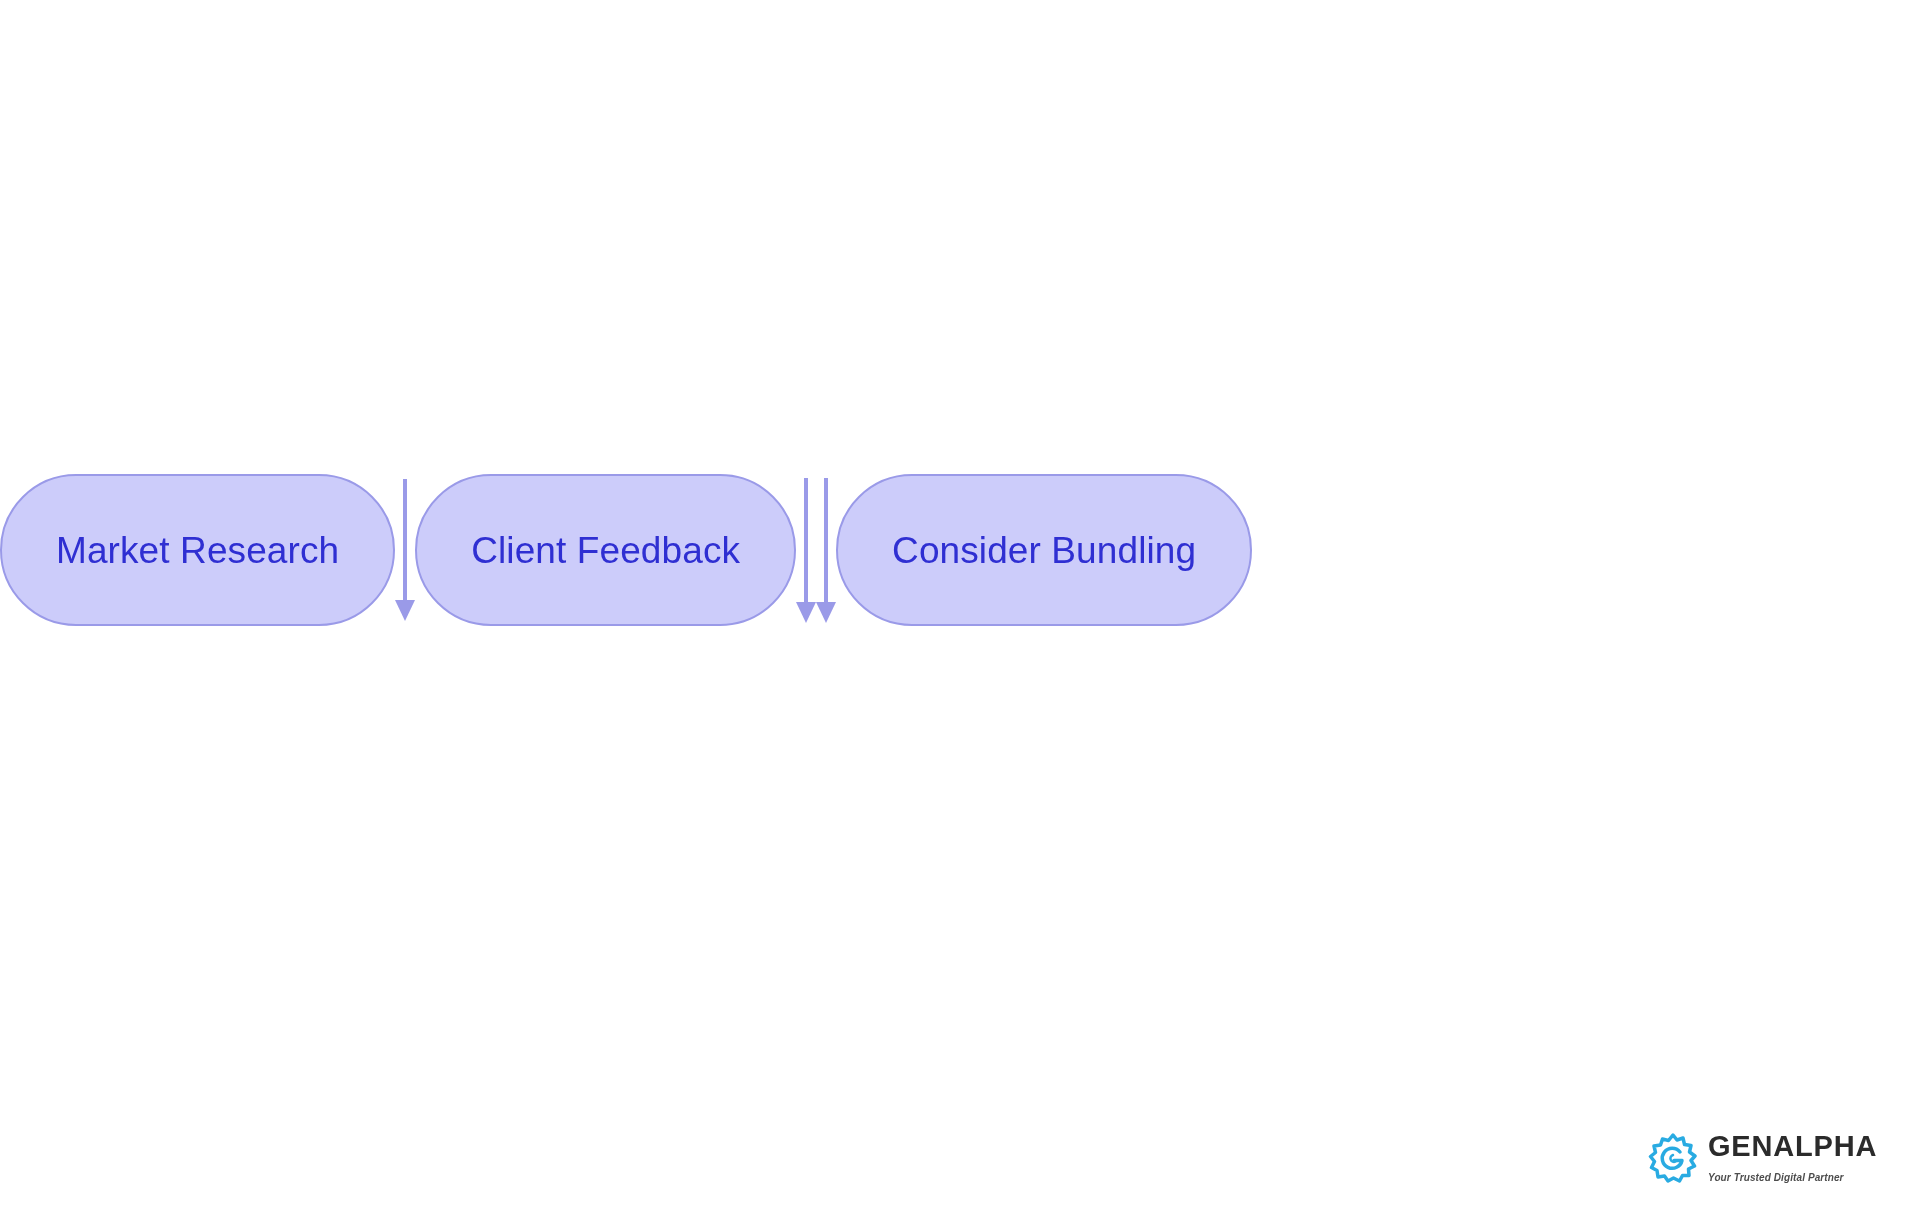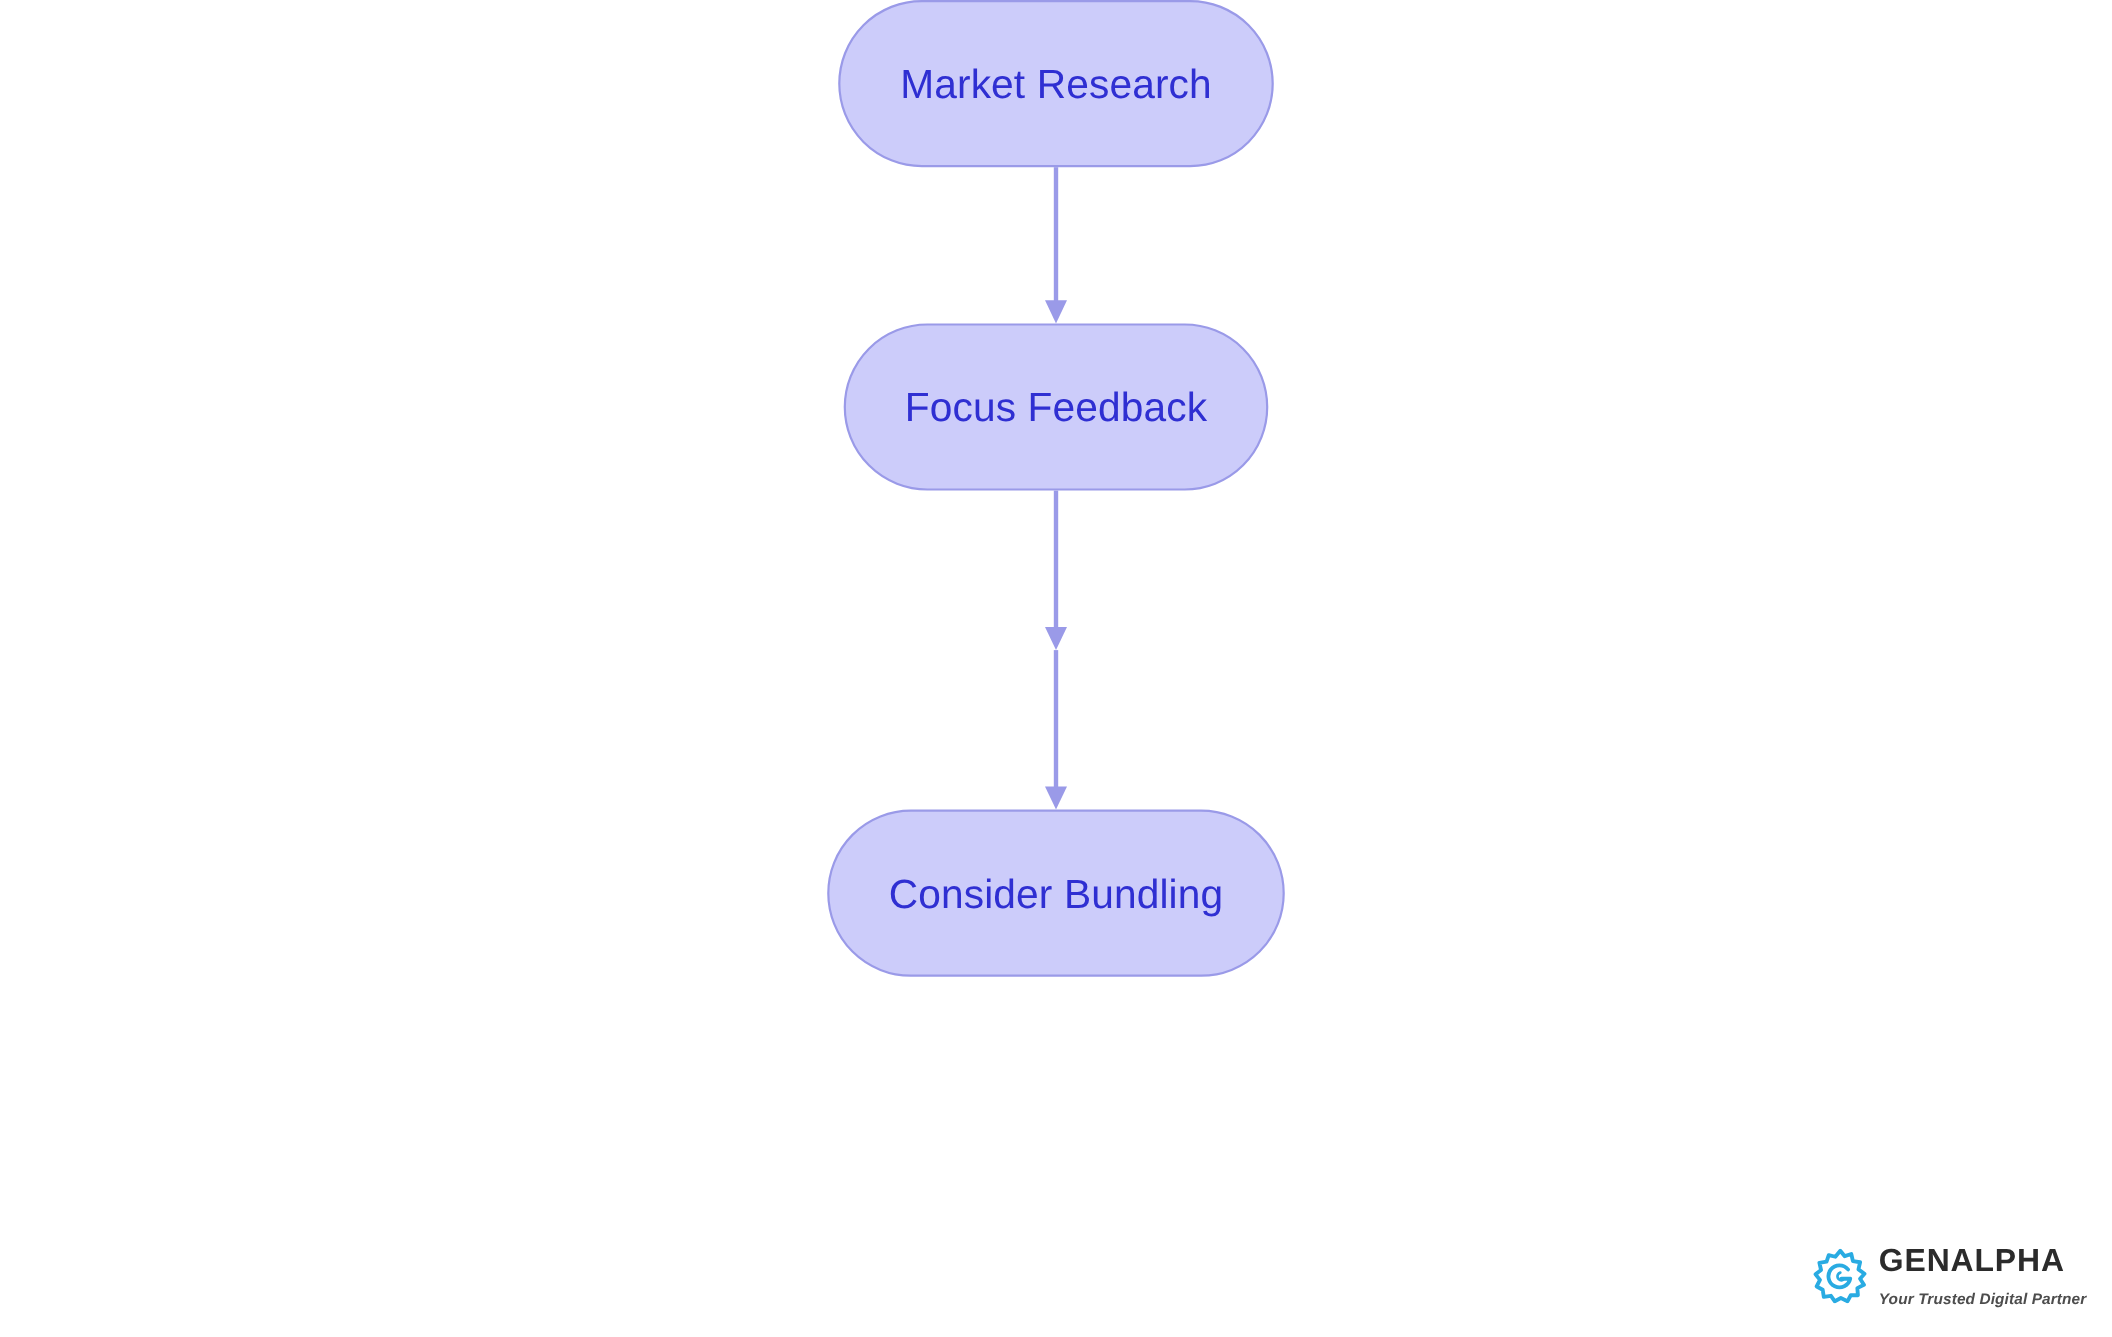--- a/index.html
+++ b/index.html
@@ -20,21 +20,21 @@
   }
 
   
   .flow {
     position: absolute;
     left: 0;
     top: 0;
     width: 1920px;
     height: 1100px;
     display: flex;
-    flex-direction: column;
+    flex-direction: row;
     align-items: center;
   }
 
   
   .node {
     box-sizing: border-box;
     display: flex;
     align-items: center;
     justify-content: center;
     background: #ccccfa;
@@ -117,21 +117,21 @@
   }
   .brand-name {
     color: #2b2b2b;
     font-size: 29px;
     font-weight: bold;
     letter-spacing: 0.8px;
     line-height: 1.05;
   }
   .brand-tagline {
     color: #4d4d4d;
-    font-size: 14px;
+    font-size: 10px;
     font-style: italic;
     font-weight: bold;
     letter-spacing: 0.1px;
     line-height: 1.2;
     margin-top: 11px;
   }
 </style>
 </head>
 <body>
 
@@ -142,21 +142,21 @@
     <div class="node node-w1">
       <span class="node-label">Market Research</span>
     </div>
 
     <div class="connector conn-h1">
       <span class="conn-line l1"></span>
       <span class="conn-arrow"></span>
     </div>
 
     <div class="node node-w2">
-      <span class="node-label">Focus Feedback</span>
+      <span class="node-label">Client Feedback</span>
     </div>
 
     <div class="connector conn-h2">
       <span class="conn-line l2"></span>
       <span class="conn-arrow"></span>
     </div>
 
 
     <div class="connector conn-h3">
       <span class="conn-line l3"></span>

